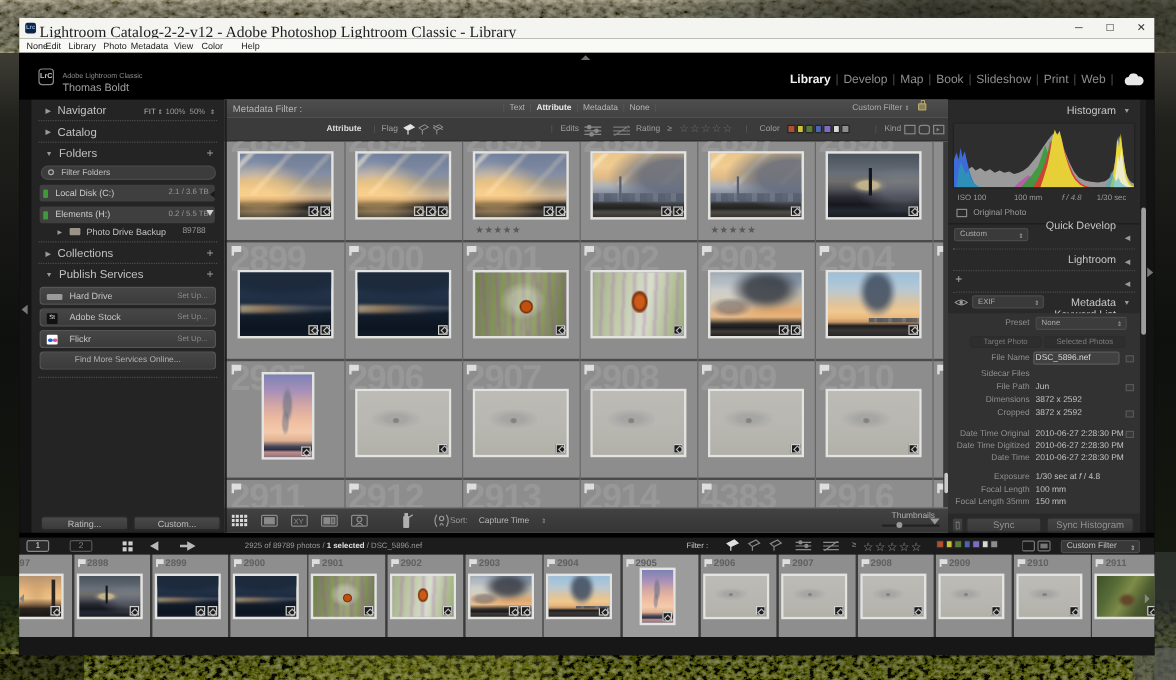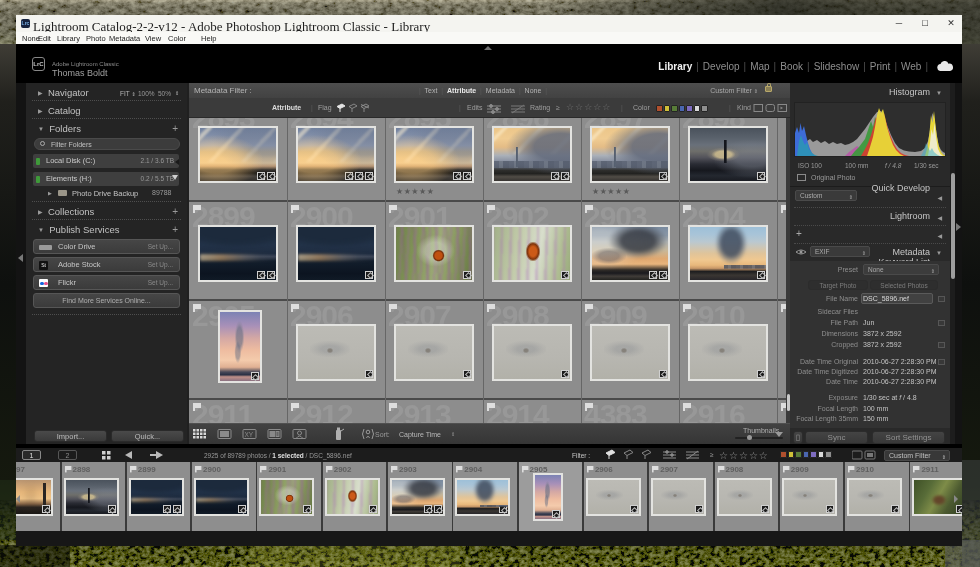--- a/index.html
+++ b/index.html
@@ -213,27 +213,27 @@
 <div class="rinfo" style="left:22px;top:107px;color:#9a9a9a;font-size:5px;">▶</div>
 <div style="position:absolute;left:32px;top:107px;width:9px;height:6px;background:#9a9588;border-radius:1px;"></div>
 <div class="rinfo" style="left:46px;top:106px;color:#c4c4c4;font-size:7.5px;">Photo Drive Backup</div>
 <div class="rinfo" style="left:126px;top:106px;font-size:7px;">89788</div>
 <div class="dots" style="top:118px;"></div>
 <div class="ph" style="left:12px;top:123px;"><span class="tri">▶</span>&nbsp; Collections</div>
 <div class="plus" style="top:123px;">+</div>
 <div class="dots" style="top:136px;"></div>
 <div class="ph" style="left:12px;top:141px;"><span class="tri">▼</span>&nbsp; Publish Services</div>
 <div class="plus" style="top:141px;">+</div>
-<div class="pbtn" style="top:156px;"><span style="position:absolute;left:5px;top:4.5px;width:13px;height:5px;background:#9a9a9a;border-radius:1px;"></span><span style="margin-left:24px;">Color Drive</span><span class="setup">Set Up...</span></div>
+<div class="pbtn" style="top:156px;"><span style="position:absolute;left:5px;top:4.5px;width:13px;height:5px;background:#9a9a9a;border-radius:1px;"></span><span style="margin-left:24px;">Hard Drive</span><span class="setup">Set Up...</span></div>
 <div class="pbtn" style="top:174px;"><span style="position:absolute;left:5px;top:2.5px;width:9px;height:9px;background:#111;color:#eee;font-size:5px;text-align:center;line-height:9px;border-radius:1px;margin:0;">St</span><span style="margin-left:24px;">Adobe Stock</span><span class="setup">Set Up...</span></div>
 <div class="pbtn" style="top:192px;"><span style="position:absolute;left:5px;top:3px;width:9px;height:8px;background:#fff;border-radius:1px;"></span><span style="position:absolute;left:6px;top:5.5px;width:3.5px;height:3.5px;background:#1464dc;border-radius:50%;"></span><span style="position:absolute;left:10px;top:5.5px;width:3.5px;height:3.5px;background:#e8508c;border-radius:50%;"></span><span style="margin-left:24px;">Flickr</span><span class="setup">Set Up...</span></div>
 <div class="pbtn" style="top:210px;text-align:center;font-size:7px;color:#b0b0b0;">Find More Services Online...</div>
 <div class="dots" style="top:231px;"></div>
-<div class="iebtn" style="left:8px;">Import...</div>
-<div class="iebtn" style="left:85px;">Quick...</div>
+<div class="iebtn" style="left:8px;">Rating...</div>
+<div class="iebtn" style="left:85px;">Custom...</div>
 </div>
 <div class="center" id="center">
 <div style="position:absolute;left:0;top:0;width:2px;height:361px;background:#202020;z-index:6;"></div>
 <div class="libf">
         <span style="position:absolute;left:7px;top:3px;">Metadata Filter :</span>
 <span style="position:absolute;left:232px;top:3.5px;font-size:7px;"><span class="vsep">|</span>&nbsp; Text &nbsp;<span class="vsep">|</span>&nbsp; <b style="color:#e9e9e9;">Attribute</b> &nbsp;<span class="vsep">|</span>&nbsp; Metadata &nbsp;<span class="vsep">|</span>&nbsp; None &nbsp;<span class="vsep">|</span></span>
 <span style="position:absolute;right:32px;top:3.5px;font-size:7px;color:#aaa;">Custom Filter <span style="font-size:5px;">⇕</span></span>
 <span style="position:absolute;right:18px;top:3px;width:7px;height:6px;border:1px solid #b8a86a;border-radius:1px;background:#8a7f55;"></span>
 <span style="position:absolute;right:19.5px;top:0px;width:4px;height:4px;border:1.5px solid #b8a86a;border-bottom:none;border-radius:3px 3px 0 0;"></span>
       </div>
@@ -571,21 +571,21 @@
         <div class="mval" style="top:117px;">2010-06-27 2:28:30 PM</div>
 <div class="mlab" style="top:133px;">Exposure</div>
         <div class="mval" style="top:133px;">1/30 sec at <i>f</i> / 4.8</div>
 <div class="mlab" style="top:144px;">Focal Length</div>
         <div class="mval" style="top:144px;">100 mm</div>
 <div class="mlab" style="top:154px;">Focal Length 35mm</div>
         <div class="mval" style="top:154px;">150 mm</div>
 </div>
 <div class="rbtn" style="left:3px;top:348px;width:10px;">▯</div>
 <div class="rbtn" style="left:15px;top:348px;width:63px;">Sync</div>
-<div class="rbtn" style="left:82px;top:348px;width:73px;">Sort Settings</div>
+<div class="rbtn" style="left:82px;top:348px;width:73px;">Sync Histogram</div>
 </div>
 <div class="rscroll">
       <div class="sbthumb"></div>
     </div>
 <div class="rstrip">
       <div class="colarr" style="left:1px;top:140px;border-top:4px solid transparent;border-bottom:4px solid transparent;border-left:5px solid #787878;"></div>
     </div>
 
 <div class="fstool" id="fstool">
 <div style="position:absolute;left:6px;top:2px;width:19px;height:10px;border:1px solid #888;border-radius:2px;text-align:center;line-height:9px;color:#e0e0e0;font-size:7px;background:#2a2a2a;">1</div>

